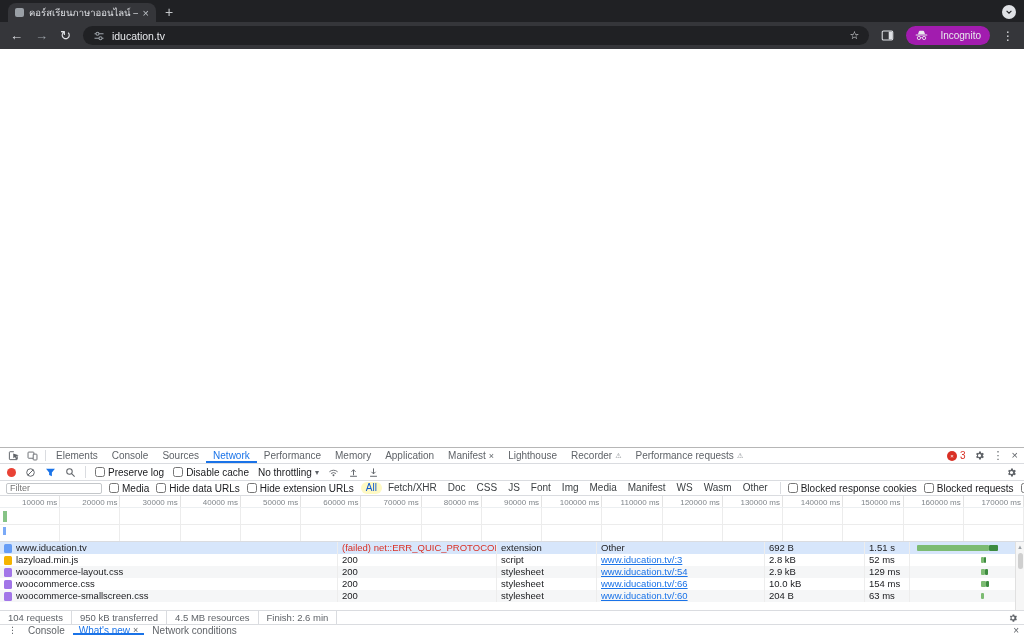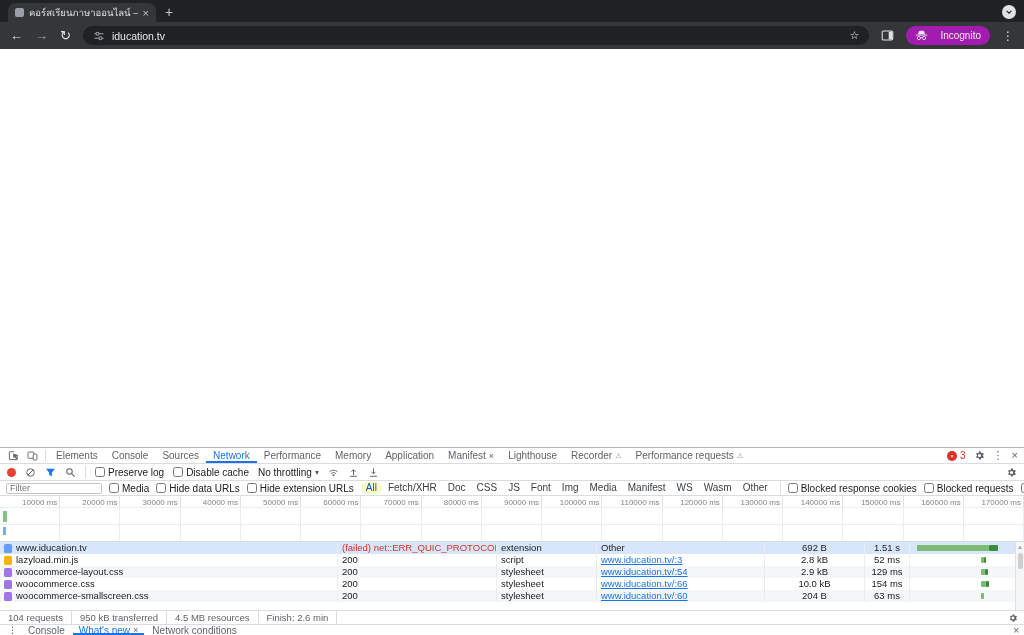--- a/index.html
+++ b/index.html
@@ -66,21 +66,21 @@
 
   .net-wrap { position:relative; flex:1; overflow:hidden; display:flex; flex-direction:column; }
   .net-row { display:grid; grid-template-columns:338px 159px 100px 168px 100px 45px 1fr; height:12px; line-height:12px; }
   .net-head { background:#f1f3f4; border-bottom:1px solid #dadce0; height:13px; line-height:12px; color:#5f6368; flex:none; }
   .net-head .cell { border-right:1px solid #dadce0; }
   .net-body { flex:1; overflow:hidden; }
   .cell { padding:0 4px; overflow:hidden; white-space:nowrap; font-size:9.5px; }
   .net-body .cell { border-right:1px solid #ededed; }
   .net-body .net-row:nth-child(odd) { background:#f5f6f7; }
   .net-body .net-row.selected { background:#d7e6fb; }
-  .cell.num { text-align:center; }
+  .cell.num { text-align:left; }
   .cell.err { color:#d93025; }
   .link { color:#1a73e8; text-decoration:underline; }
   .name-cell { display:flex; align-items:center; gap:4px; }
   .ficon { display:inline-block; width:8px; height:9px; border-radius:1.5px; background:#9aa0a6; flex:none; }
   .i-doc { background:#669df6; }
   .i-js { background:#f5b400; }
   .i-css { background:#a276e8; }
   .cell.wf { position:relative; border-right:none; }
   .wfbar { position:absolute; top:3px; height:6px; border-radius:1px; }
   .vscroll { position:absolute; top:0; right:0; width:9px; bottom:0; background:#f6f6f6; border-left:1px solid #e0e0e0; display:flex; flex-direction:column; align-items:center; font-size:6px; color:#9aa0a6; padding-top:2px; }

